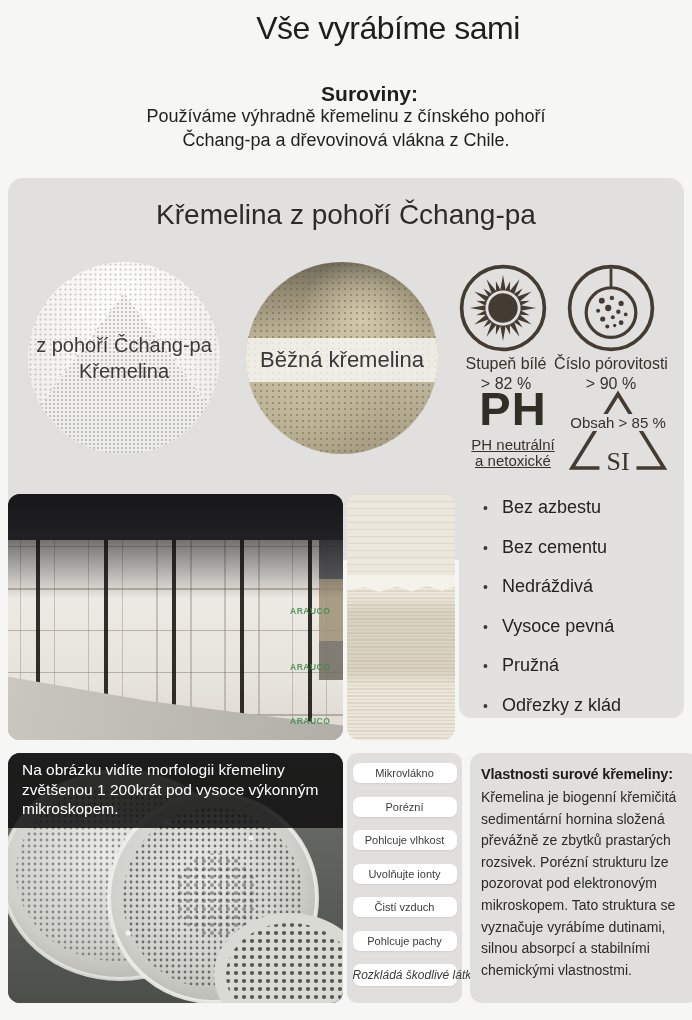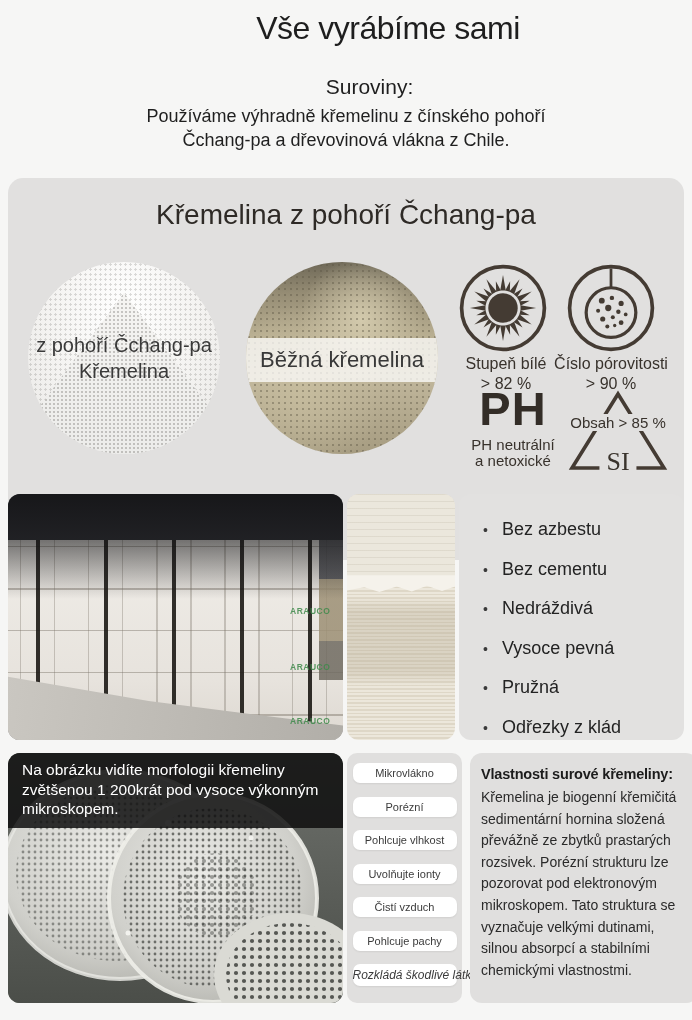--- a/index.html
+++ b/index.html
@@ -5,22 +5,22 @@
   * { margin:0; padding:0; box-sizing:border-box; }
   html,body { background:#f6f6f5; }
   .page {
     position:relative; width:692px; height:1020px; margin:0 auto;
     background:#f6f6f5; overflow:hidden;
     font-family:"Liberation Sans", sans-serif; color:#232323;
   }
   
   .hdr-title { position:absolute; top:10px; left:0; width:692px; text-align:center;
     font-size:32px; font-weight:400; color:#1e1e1e; letter-spacing:-0.5px;margin-left:42px; }
-  .hdr-sub { position:absolute; top:75px; left:0; width:692px; text-align:center;
-    font-size:21px; font-weight:400; color:#1e1e1e;padding-left:47px; }
+  .hdr-sub { position:absolute; top:82px; left:0; width:692px; text-align:center;
+    font-size:21px; font-weight:700; color:#1e1e1e;padding-left:47px; }
   .hdr-intro { position:absolute; top:104px; left:0; width:692px; text-align:center;
     font-size:18px; line-height:24px; color:#1f1f1f; }
   .hdr-intro span { display:block; }
   
   .sec1 { position:absolute; left:8px; top:178px; width:676px; height:382px;
     background:#e1e0df; border-radius:15px; }
   .sec1-title { padding-top:21px; text-align:center; font-size:28px; font-weight:400; color:#2e2a26; }
   .circle { position:absolute; top:84px; width:192px; height:192px; border-radius:50%;
     overflow:hidden; display:flex; align-items:center; justify-content:center; }
   .circle1 { left:20px;
@@ -50,21 +50,21 @@
   .stat-icon { position:absolute; top:84px; width:92px; height:92px; }
   .stat-icon.sun { left:449px; }
   .stat-icon.por { left:557px; }
   .stat-label { position:absolute; top:176px; text-align:center; font-size:16px;
     line-height:20px; color:#38322c; }
   .stat-label.sun { left:438px; width:120px; }
   .stat-label.por { left:528px; width:150px; }
   .stat-label span { display:block; }
   .ph-block { position:absolute; left:440px; top:206px; width:130px; text-align:center; }
   .ph-big { font-size:47px; font-weight:700; color:#332d27; line-height:50px; letter-spacing:1px; }
-  .ph-label { font-size:15px; line-height:16px; color:#38322c; margin-top:3px; }
+  .ph-label { font-size:15px; line-height:16px; color:#38322c; margin-top:3px;text-decoration:underline; }
   .ph-label span { display:block; }
   .si-block { position:absolute; left:552px; top:212px; width:116px; height:82px; }
   .si-block svg { position:absolute; left:8px; top:0; }
   .si-overlay { position:absolute; top:24px; left:50%; transform:translateX(-50%);
     background:#e1e0df; padding:0 3px; font-size:15px; color:#38322c; white-space:nowrap; }
   .si-symbol { position:absolute; bottom:-4px; left:50%; transform:translateX(-50%);
     background:#e1e0df; padding:0 7px; font-size:26px; color:#3a342d; line-height:28px;font-family:Liberation Serif, serif; }
   
   .photo-bales { position:absolute; left:8px; top:494px; width:335px; height:246px;
     border-radius:12px; overflow:hidden; background:#35363b; }
@@ -93,21 +93,21 @@
     background:
       linear-gradient(180deg, rgba(176,165,140,0) 0 42%, rgba(176,165,140,0.30) 48% 72%, rgba(176,165,140,0) 78%),
       repeating-linear-gradient(180deg, #ece7db 0 2px, #ded7c7 2px 3.5px); }
   .paper-smooth { position:absolute; left:0; top:0; right:0; height:34%;
     background:
       repeating-linear-gradient(180deg, rgba(150,140,118,0.15) 0 1px, rgba(0,0,0,0) 1px 7px),
       #ebe7dc; }
   .paper-tear { position:absolute; left:0; top:33%; right:0; height:22px; background:#f5f2eb;
     clip-path:polygon(0 0,100% 0,100% 52%,88% 72%,74% 48%,60% 74%,46% 52%,30% 76%,16% 55%,0 70%);
     filter:drop-shadow(0 2px 2px rgba(90,80,60,0.45)); }
-  .panel-list { position:absolute; left:459px; top:494px; width:225px; height:246px;
+  .panel-list { position:absolute; left:459px; top:472px; width:225px; height:246px;
     background:#e2e1e0; border-radius:12px; padding:25px 0 0 24px; }
   .panel-list ul { list-style:none; }
   .panel-list li { font-size:18px; color:#232323; line-height:20px; margin-bottom:18.5px;
     display:flex; align-items:baseline; }
   .panel-list li::before { content:"•"; font-size:14px; color:#3a3a3a; margin-right:14px; }
   
   .photo-sem { position:absolute; left:8px; top:753px; width:335px; height:250px;
     border-radius:12px; overflow:hidden; background:#54574f; }
   .sem-caption { position:absolute; left:0; top:0; right:0; z-index:2;
     background:rgba(14,14,14,0.85); padding:7px 14px 9px; font-size:15.5px; line-height:19.5px;
@@ -315,16 +315,16 @@
     <div class="tag">Porézní</div>
     <div class="tag">Pohlcuje vlhkost</div>
     <div class="tag">Uvolňujte ionty</div>
     <div class="tag">Čistí vzduch</div>
     <div class="tag">Pohlcuje pachy</div>
     <div class="tag">Rozkládá škodlivé látky</div>
   </div>
 
   <div class="panel-props">
     <div class="props-title">Vlastnosti surové křemeliny:</div>
-    <div class="props-text">Křemelina je biogenní křemičitá sedimentární hornina složená převážně ze zbytků prastarých rozsivek. Porézní strukturu lze pozorovat pod elektronovým mikroskopem. Tato struktura se vyznačuje velkými dutinami, silnou absorpcí a stabilními chemickými vlastnostmi.</div>
+    <div class="props-text">Křemelina je biogenní křemičitá sedimentární hornina složená převážně ze zbytků prastarých rozsivek. Porézní strukturu lze pozorovat pod elektronovým mikroskopem. Tato struktura se vyznačuje vyrábíme dutinami, silnou absorpcí a stabilními chemickými vlastnostmi.</div>
   </div>
 
 </div>
 
 </body></html>

